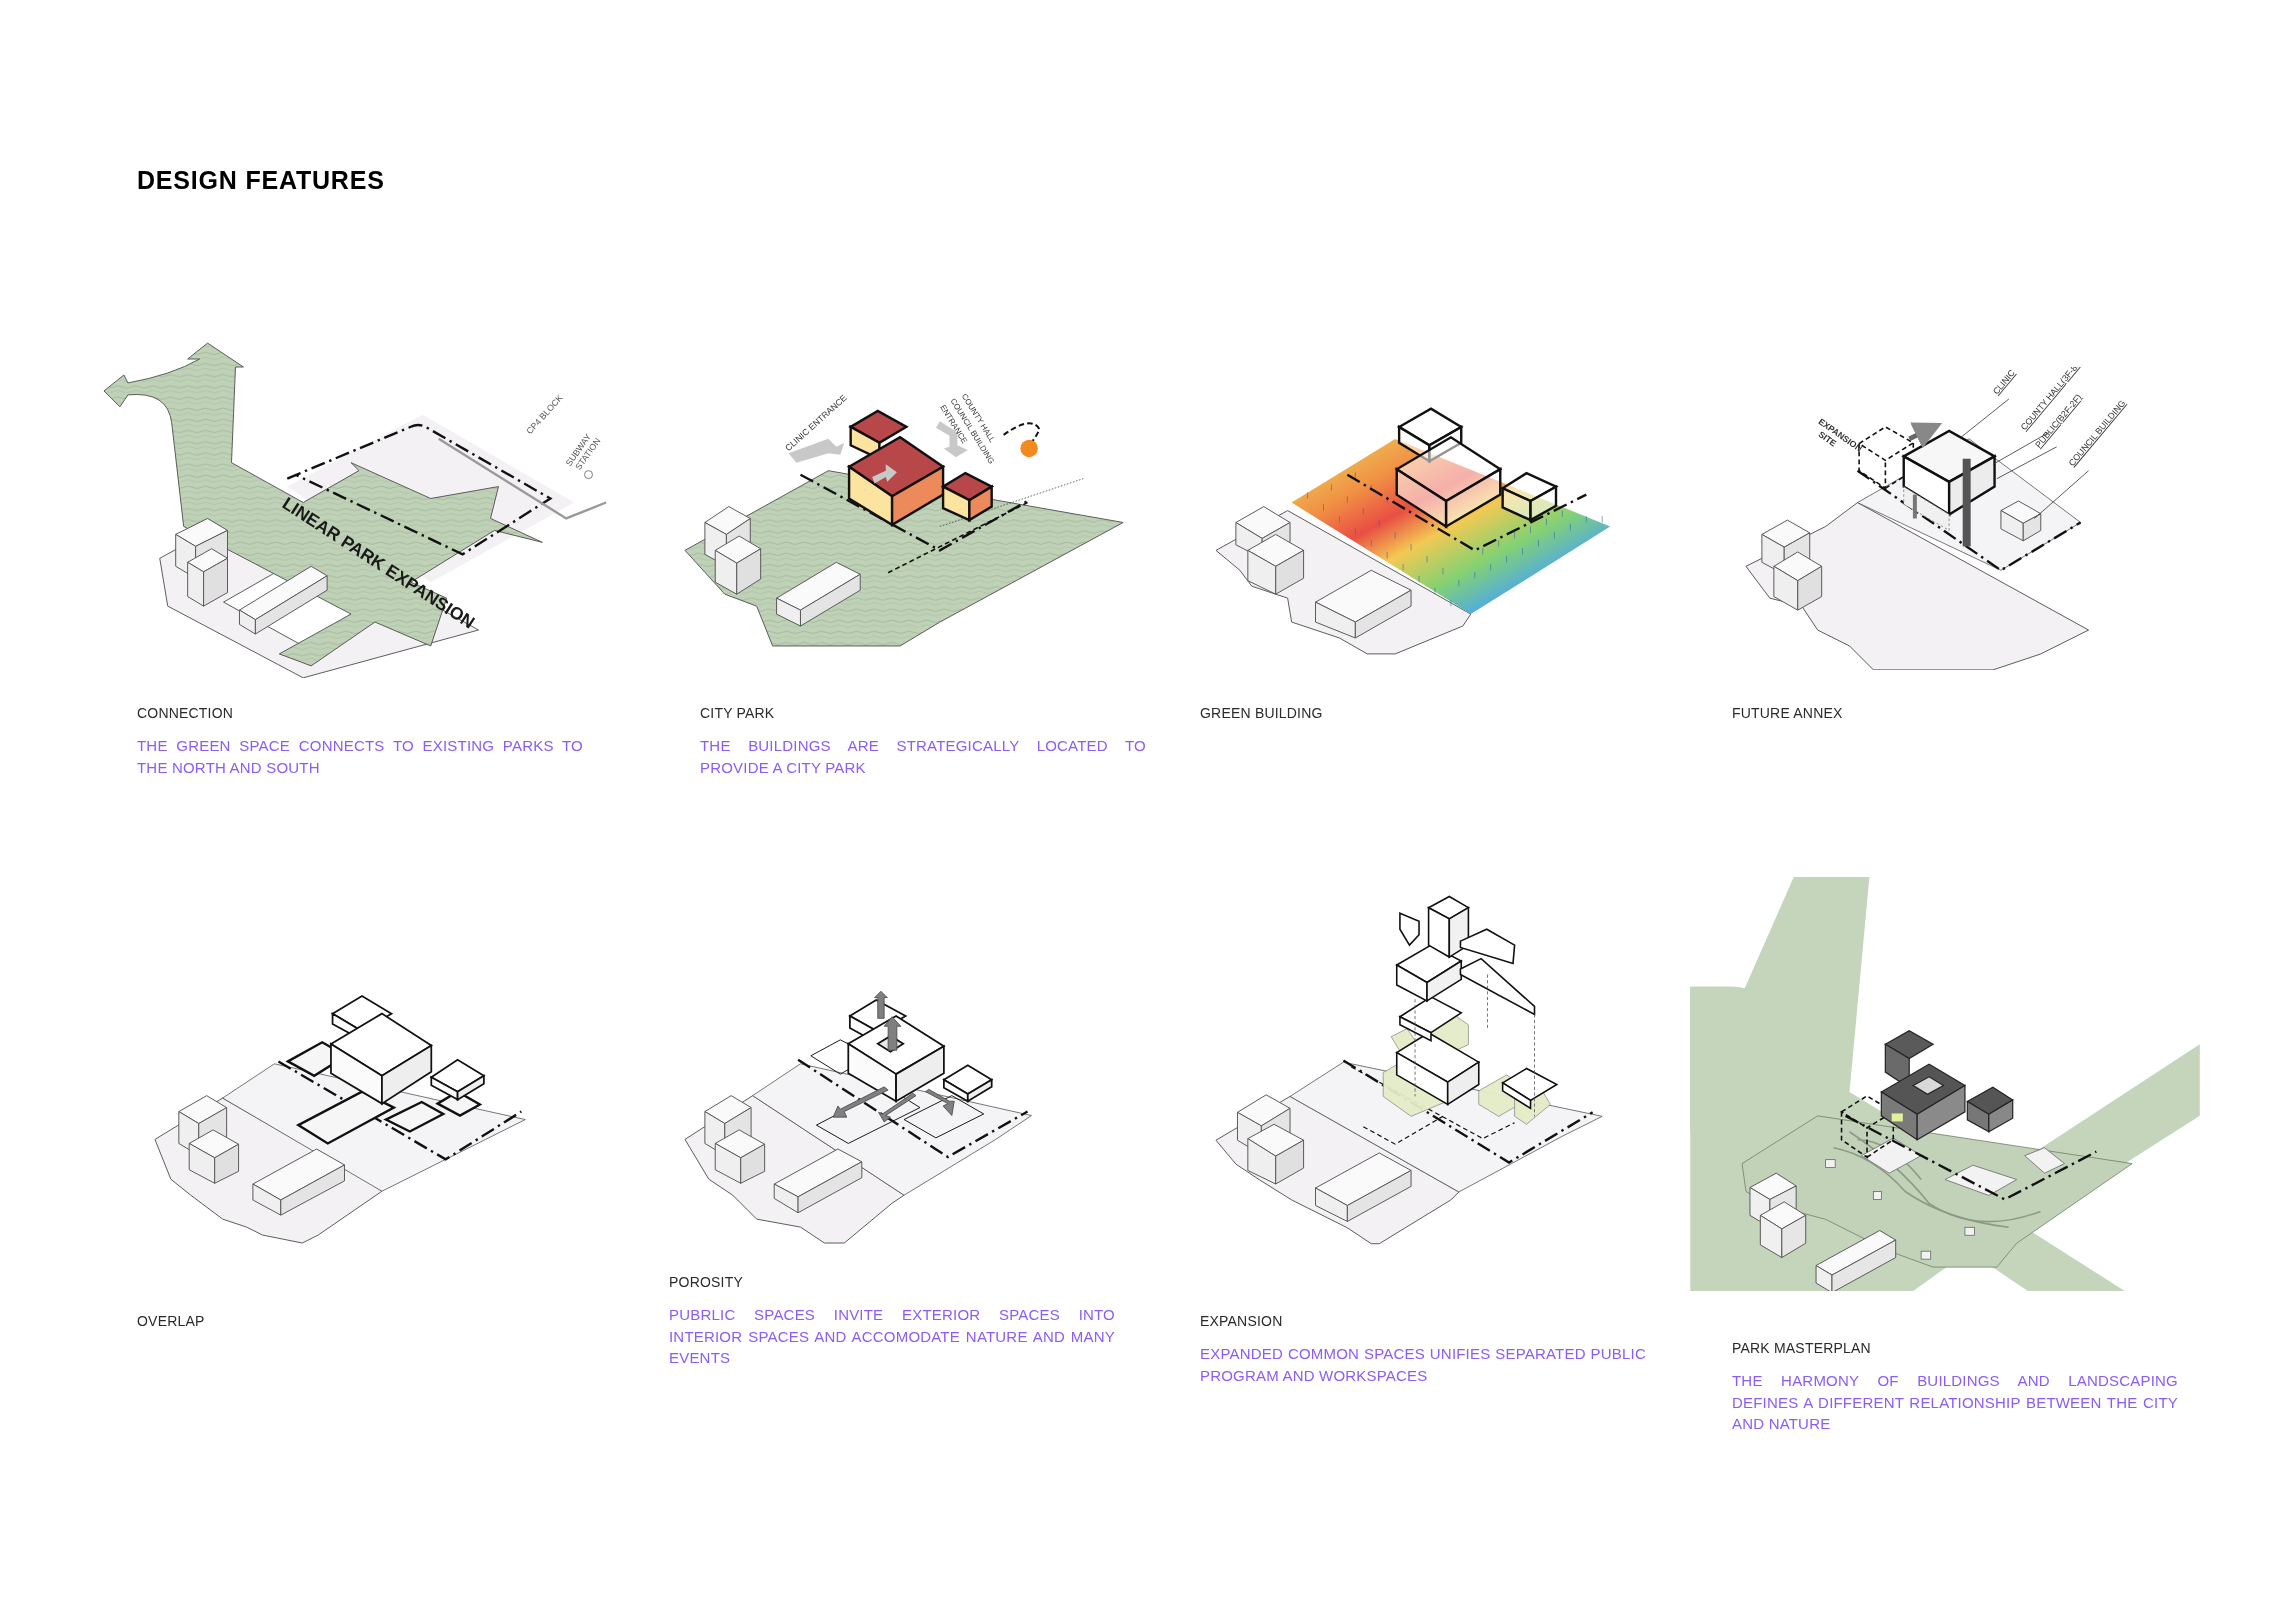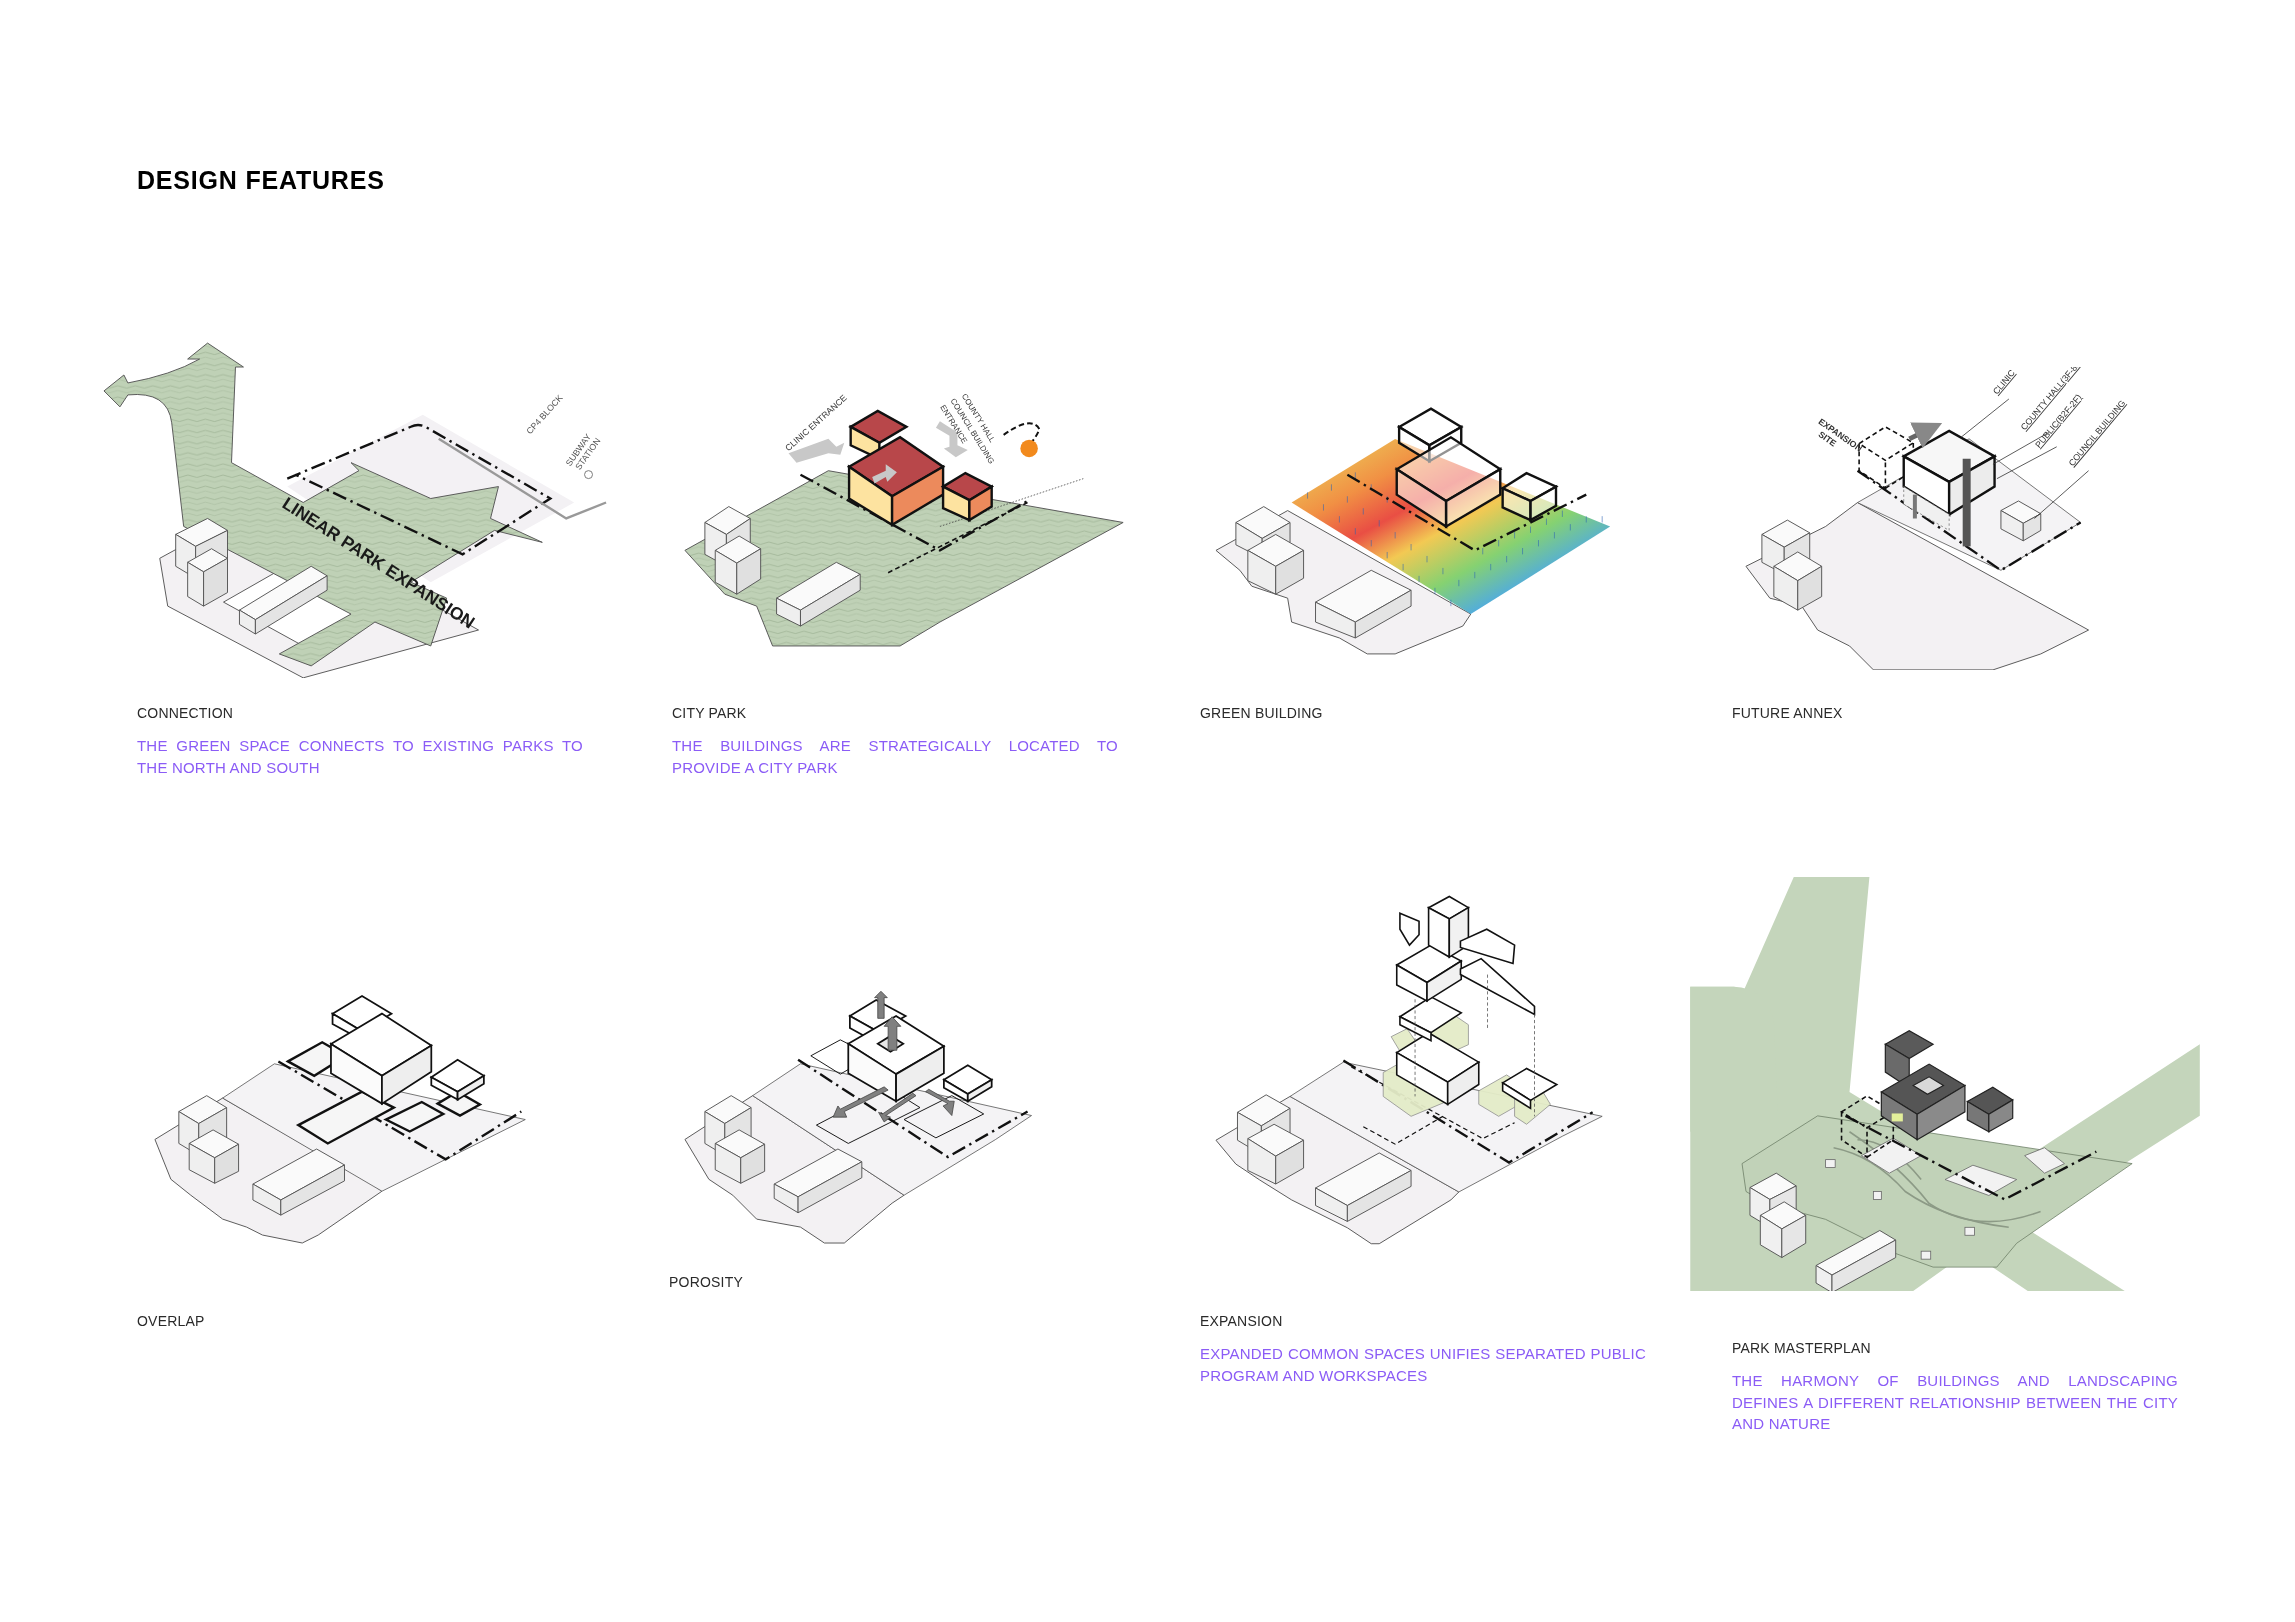--- a/index.html
+++ b/index.html
@@ -111,21 +111,21 @@
     <path d="M330 48 L352 62 L352 78 L365 84 L350 93 L335 82 L342 80 L342 66 L325 56 Z" fill="#c8c8c8"></path>
     <path d="M245 118 L262 110 L262 102 L276 112 L264 124 L262 118 L248 126 Z" fill="#c8c8c8"></path>
 
     <path d="M410 65 Q445 40 455 58 Q450 70 440 80" fill="none" stroke="#111" stroke-width="2.5" stroke-dasharray="7 4"></path>
     <circle cx="442" cy="82" r="11" fill="#f28a1d"></circle>
     <text transform="translate(140 86) rotate(-42)" font-size="11" fill="#333">CLINIC ENTRANCE</text>
     <text transform="translate(357 16) rotate(58)" font-size="10" fill="#333">COUNTY HALL</text>
     <text transform="translate(343 22) rotate(58)" font-size="10" fill="#333">COUNCIL BUILDING</text>
     <text transform="translate(330 30) rotate(58)" font-size="10" fill="#333">ENTRANCE</text>
   </svg>
-  <div class="caption" style="left:672px;top:705px;">
+  <div class="caption" style="left:700px;top:705px;">
     <div class="caption-title">CITY PARK</div>
     <div class="caption-text">THE BUILDINGS ARE STRATEGICALLY LOCATED TO PROVIDE A CITY PARK</div>
   </div>
 </div>
 
 <div class="panel" style="left:0;top:0;">
   <svg class="diagram" style="left:1212px;top:391px;" width="430" height="271" viewBox="0 0 540 340">
     <path d="M5 200 L95 150 L325 280 L315 295 L230 330 L195 330 L160 310 L100 290 L95 260 L50 245 L35 225 Z" fill="#f3f1f3" stroke="#555" stroke-width="1.2"></path>
     <path d="M100 140 L230 60 L500 170 L325 280 Z" fill="url(#heat)" opacity="0.95"></path>
     <g stroke="#2a63b5" stroke-width="1" opacity="0.7">
@@ -283,20 +283,21 @@
     <g fill="#808080" stroke="#444" stroke-width="1">
       <path d="M265 88 L265 58 L260 58 L270 46 L281 58 L276 58 L276 88 Z"></path>
       <path d="M252 48 L252 22 L248 22 L256 14 L264 22 L260 22 L260 48 Z"></path>
       <path d="M265 138 L210 165 L213 172 L196 172 L202 158 L205 162 L260 134 Z"></path>
       <path d="M312 140 L340 155 L334 158 L345 170 L348 152 L342 152 L316 137 Z"></path>
       <path d="M300 145 L262 170 L268 172 L260 178 L253 166 L258 168 L296 142 Z"></path>
     </g>
   </svg>
   <div class="caption" style="left:669px;top:1274px;">
     <div class="caption-title">POROSITY</div>
+    <div class="caption-text">PUBRLIC SPACES INVITE EXTERIOR SPACES INTO INTERIOR SPACES AND ACCOMODATE NATURE AND MANY EVENTS</div>
   </div>
 </div>
 
 <div class="panel" style="left:0;top:0;">
   <svg class="diagram" style="left:1212px;top:885px;" width="430" height="383" viewBox="0 0 540 480">
     <path d="M5 320 L98 265 L310 385 L300 395 L210 450 L200 450 L170 430 L100 395 L60 370 L30 350 Z" fill="#f3f1f3" stroke="#555" stroke-width="1.2"></path>
     <path d="M98 265 L165 222 L490 290 L440 315 L310 385 Z" fill="#f4f3f5" stroke="#555" stroke-width="1"></path>
     <path d="M165 220 L373 348 L478 285" fill="none" stroke="#111" stroke-width="3" stroke-dasharray="18 6 3 6"></path>
     <path d="M175 228 L340 318 L380 298" fill="none" stroke="#111" stroke-width="1.5" stroke-dasharray="6 4"></path>
     <path d="M190 303 L230 325 L290 290" fill="none" stroke="#111" stroke-width="1.5" stroke-dasharray="6 4"></path>

